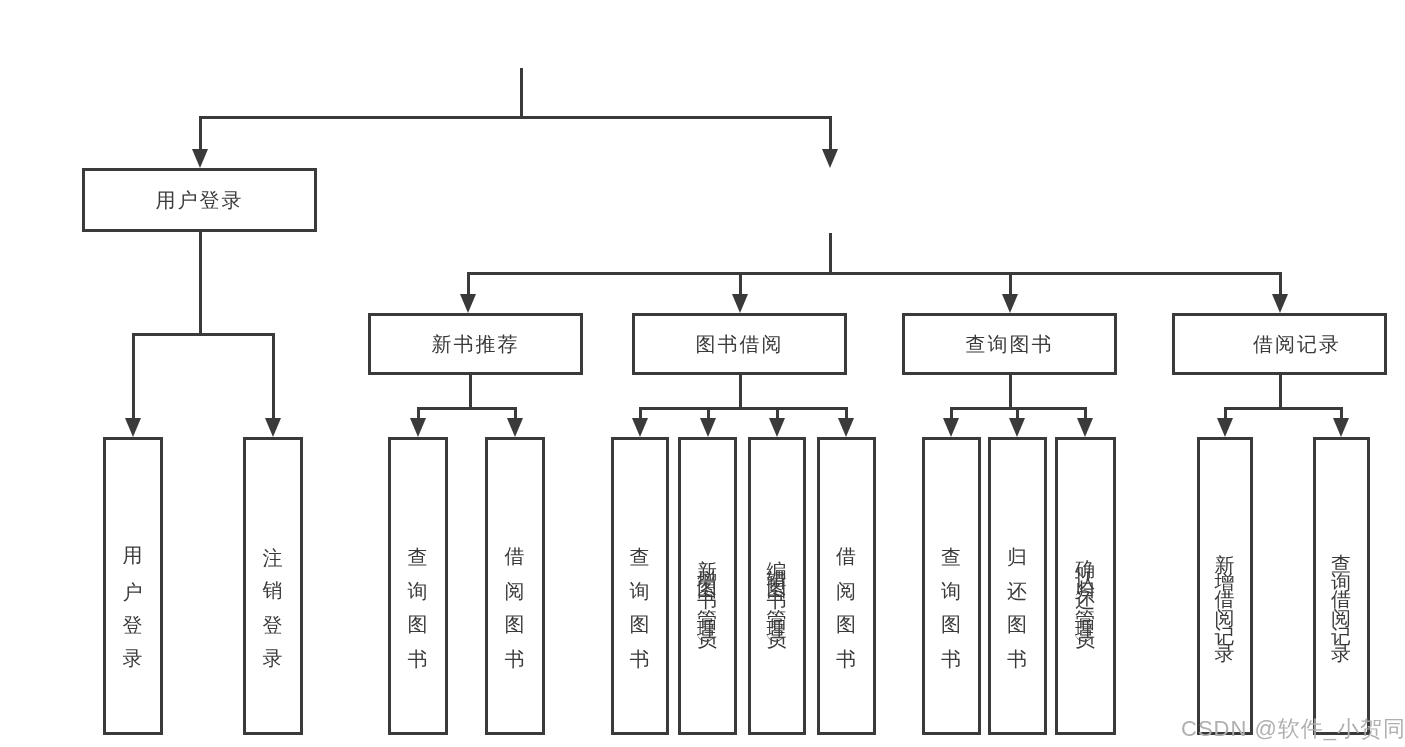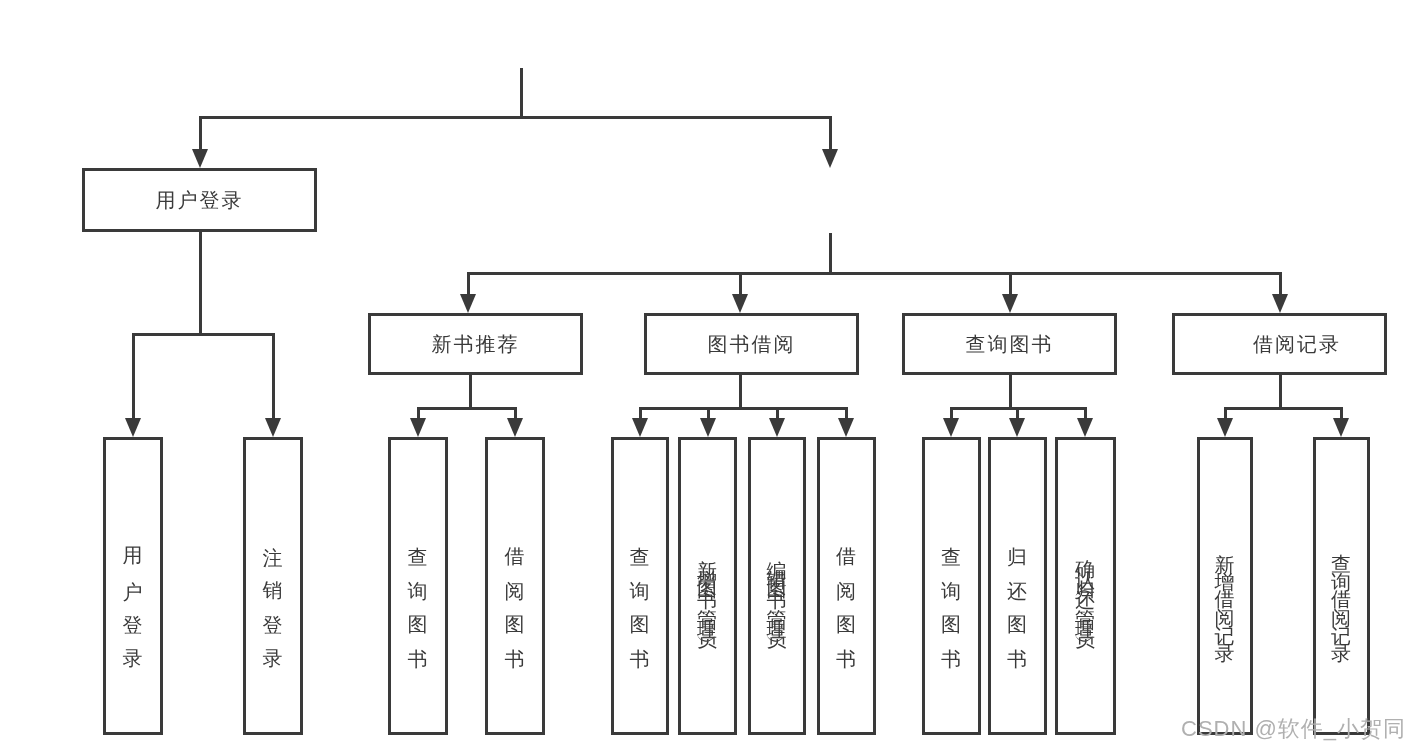--- a/index.html
+++ b/index.html
@@ -60,21 +60,21 @@
 
   <div class="box" style="left:82px;top:168px;width:235px;height:64px;">
     <span>用户登录</span>
   </div>
 
 
   <div class="box" style="left:362px;top:313px;width:215px;height:62px;margin-left:6px;">
     <span>新书推荐</span>
   </div>
 
-  <div class="box" style="left:632px;top:313px;width:215px;height:62px;margin-left:12px;">
+  <div class="box" style="left:632px;top:313px;width:215px;height:62px;">
     <span>图书借阅</span>
   </div>
 
   <div class="box" style="left:902px;top:313px;width:215px;height:62px;">
     <span>查询图书</span>
   </div>
 
   <div class="box" style="left:1172px;top:313px;width:215px;height:62px;padding-left:35px;">
     <span>借阅记录</span>
   </div>

